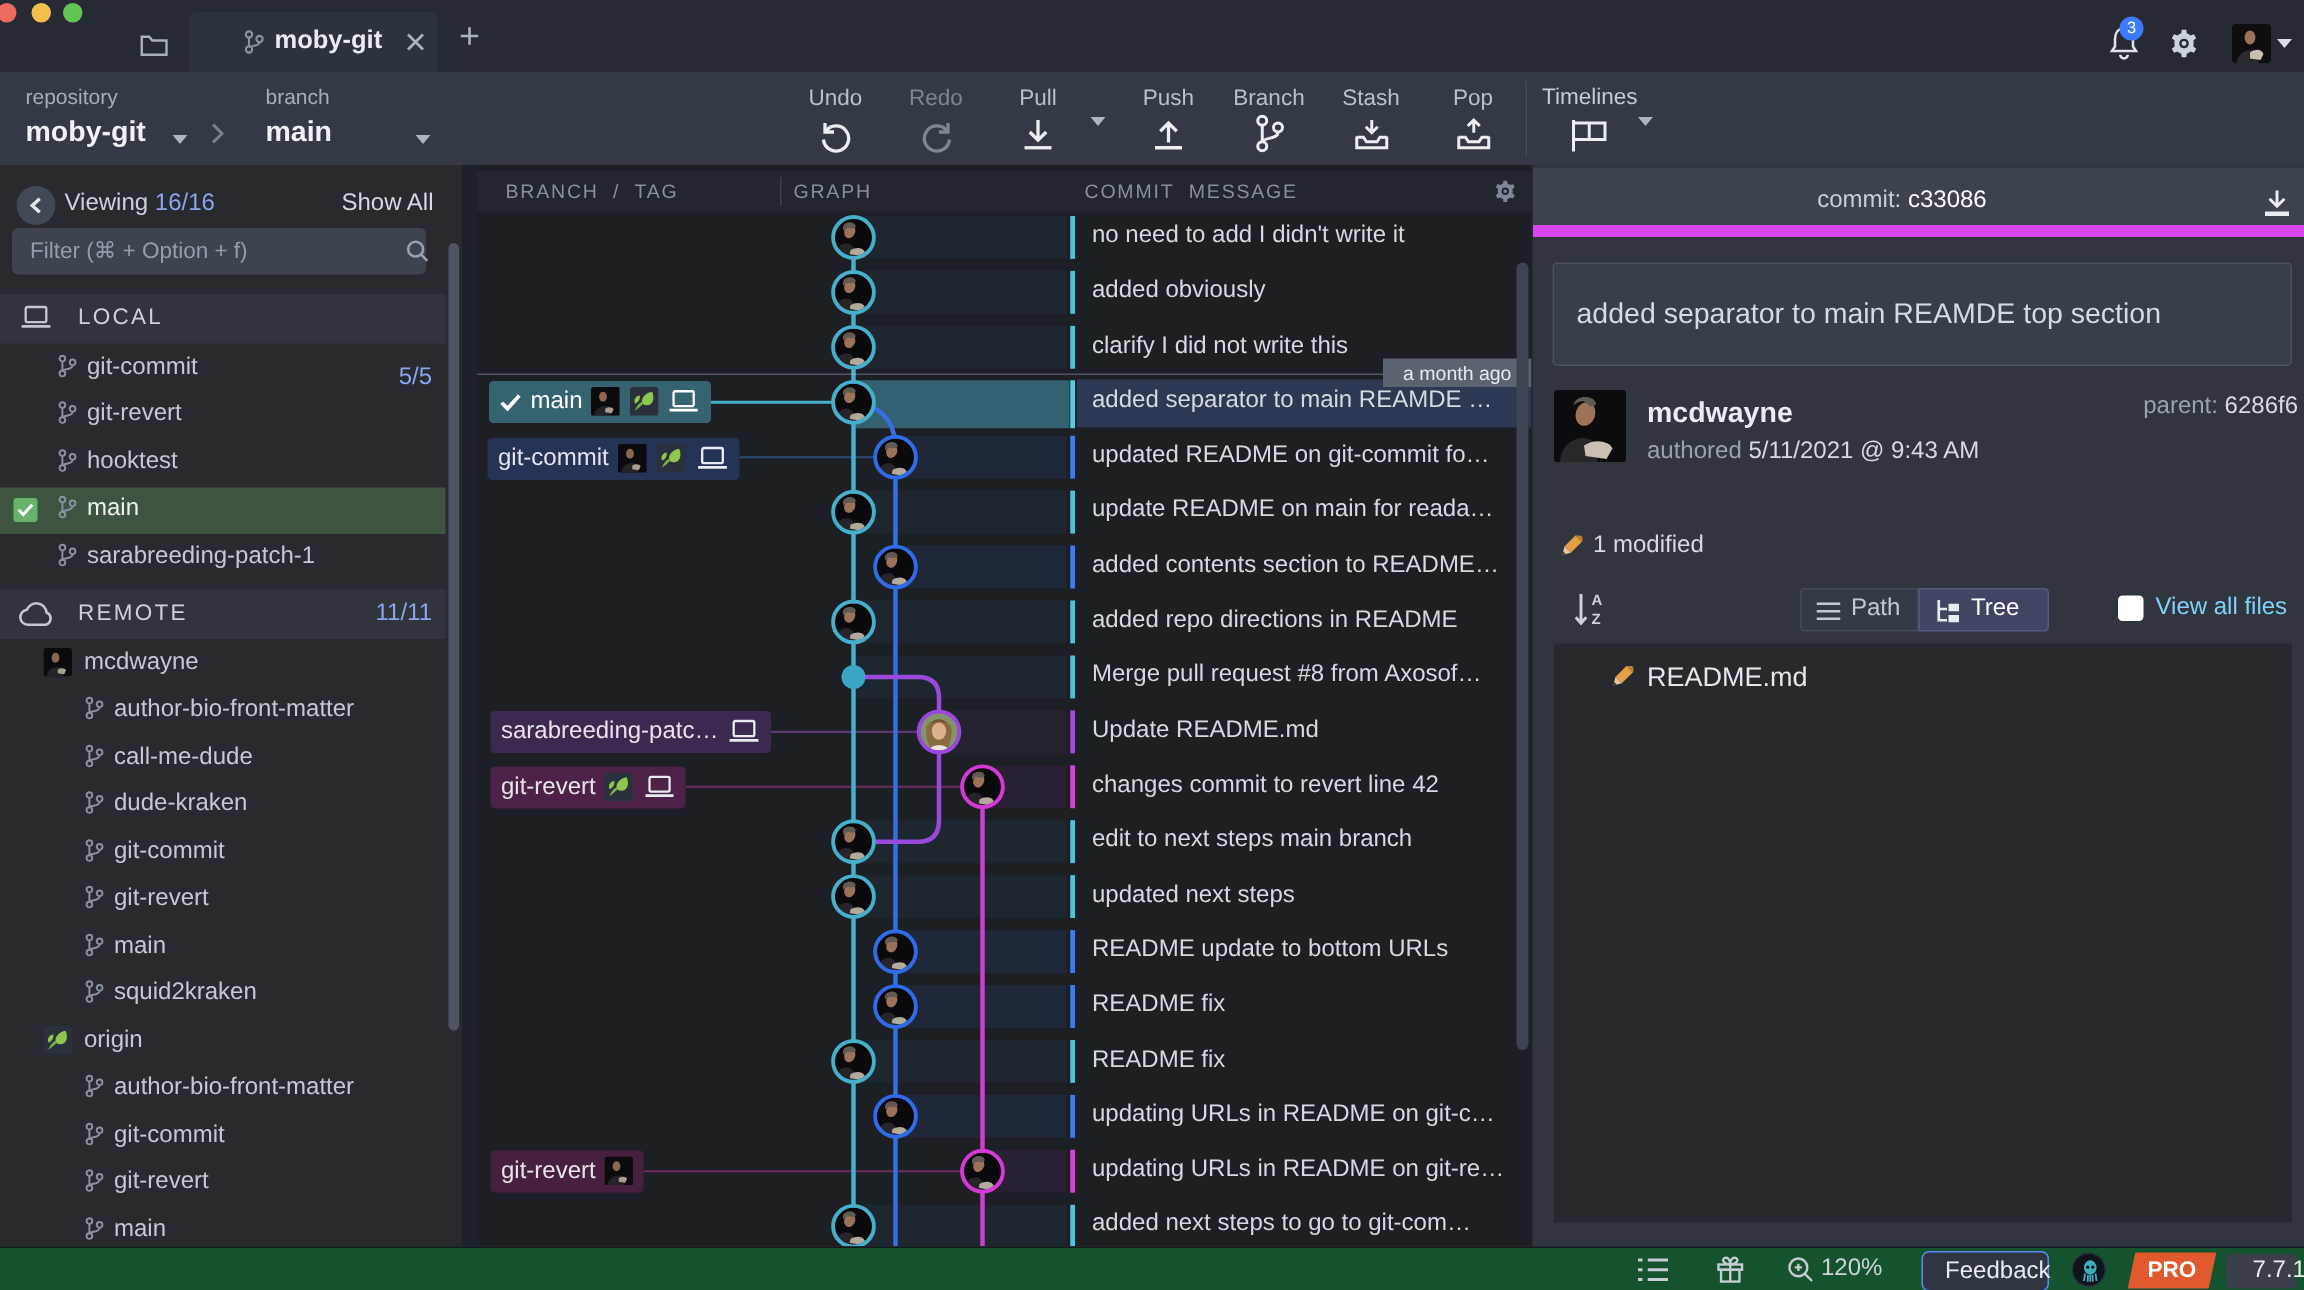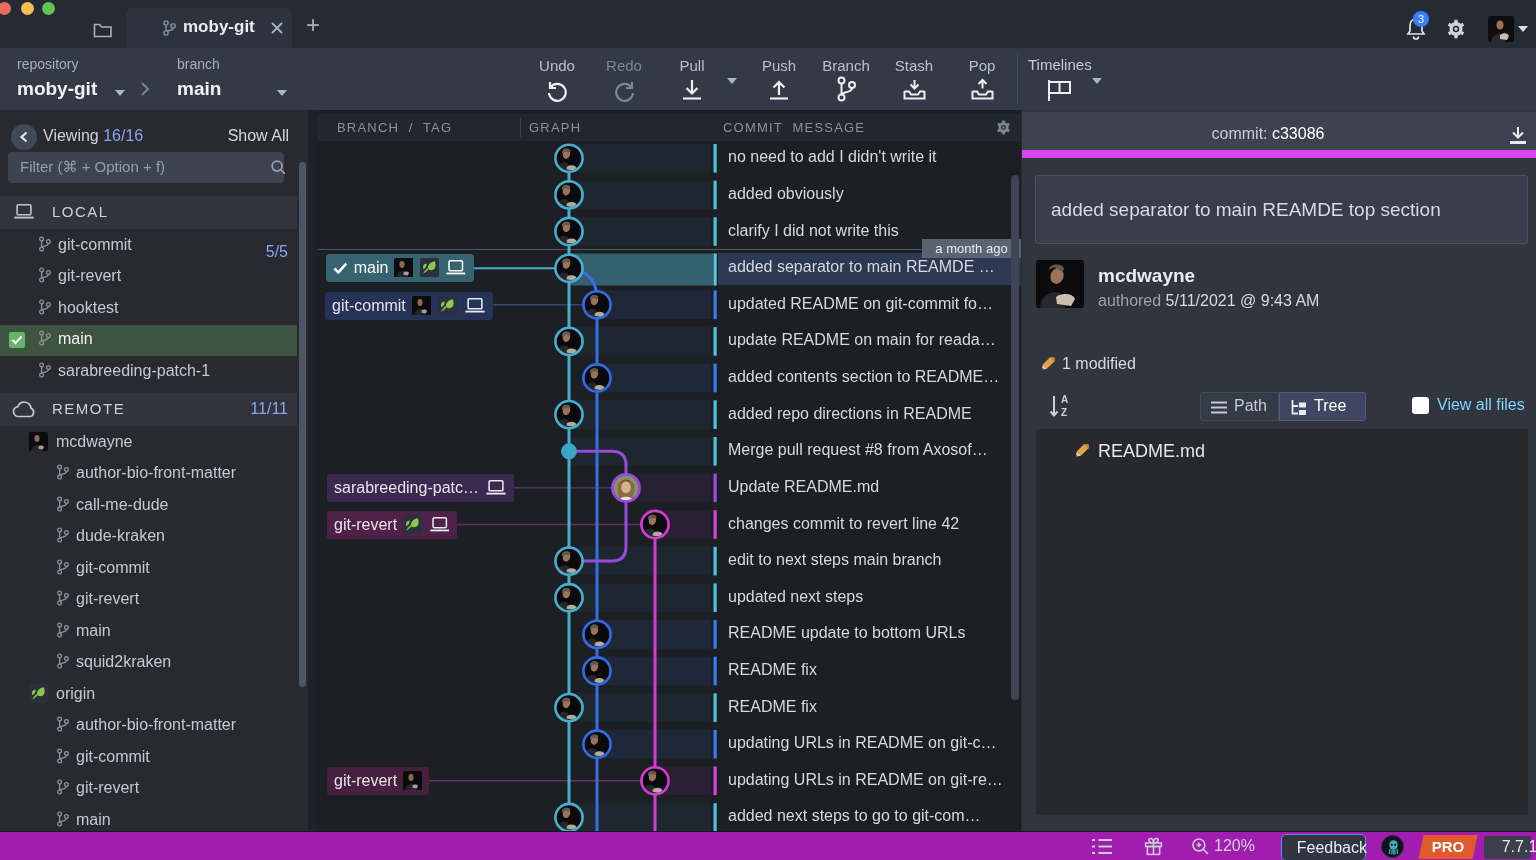--- a/index.html
+++ b/index.html
@@ -32,21 +32,21 @@
 
 #graphp { top:110px; left:318px; width:703px; height:721px; background:#1c1f24; overflow:hidden; }
 #ghead { position:absolute; top:4px; left:0; width:703px; height:27px; background:#22262e; color:#8a919e; font-size:13px; letter-spacing:1.2px; }
 .gmsg { position:absolute; left:410px; font-size:16px; color:#d5d9e0; white-space:nowrap; }
 .glab { position:absolute; height:28px; white-space:nowrap; border-radius:3px; color:#e6e3ea; font-size:16px; display:flex; align-items:center; padding:0 7px; gap:6px; }
 
 
 #rightp { top:110px; left:1022px; width:514px; height:721px; background:#31353e; color:#d5d9e0; }
 
 
-#bottombar { top:831px; left:0; width:1536px; height:29px; background:#a21caf; border-top:1px solid #15181d; color:#cdd2da; }
+#bottombar { top:831px; left:0; width:1536px; height:29px; background:#14532d; border-top:1px solid #15181d; color:#cdd2da; }
 .bicon { position:absolute; top:5px; width:14px; height:16px; }
 .ava16 { top:4px; width:19px; height:19px; border-radius:2px; overflow:hidden; }
 .leaf16 { top:4px; width:19px; height:19px; border-radius:2px; overflow:hidden; }
 </style>
 </head>
 <body>
 <div id="app">
 <svg width="0" height="0" style="position:absolute;">
   <defs>
     <g id="bricon">
@@ -549,20 +549,21 @@
   </div>
   <svg class="abs" style="left:14px; top:150px; border-radius:2px;" width="48" height="48" viewBox="0 0 48 48">
         <rect width="48" height="48" fill="#0c0b0d"></rect>
         <ellipse cx="21" cy="16" rx="6.5" ry="8" fill="#9c7359" transform="rotate(18 21 16)"></ellipse>
         <path d="M13 10 C14 3 27 3 28 9 C27 12 24 11 23 10 C19 5 15 9 13 10 Z" fill="#615a52"></path>
         <path d="M4 48 C5 30 26 28 28 38 L29 48 Z" fill="#28282c"></path>
         <path d="M20 37 C27 32 37 34 39 39 L35 46 L21 44 Z" fill="#c9c0b2"></path>
       </svg>
   <div class="abs" style="left:76px; top:155px; font-size:19px; font-weight:bold; color:#e9ecf1;">mcdwayne</div>
   <div class="abs" style="left:76px; top:182px; font-size:16px; color:#9aa2b1;">authored <span style="color:#d6dae1;">5/11/2021 @ 9:43 AM</span></div>
+  <div class="abs" style="left:0; top:152px; width:510px; text-align:right; font-size:16px; color:#9aa2b1;">parent: <span style="color:#d6dae1;">6286f6</span></div>
   <svg class="abs" style="left:16px; top:247px;" width="17" height="16" viewBox="0 0 17 16">
         <g transform="rotate(45 8.5 8)">
           <rect x="5.5" y="-1" width="6" height="11" fill="#e2a144"></rect>
           <rect x="5.5" y="-3" width="6" height="3" fill="#b87f35"></rect>
           <path d="M5.5 10 L8.5 15 L11.5 10 Z" fill="#e8c99a"></path>
           <path d="M7.3 13 L8.5 15 L9.7 13 Z" fill="#3a3126"></path>
         </g>
       </svg>
   <div class="abs" style="left:40px; top:245px; font-size:16px; color:#d6dae1;">1 modified</div>
   <svg class="abs" style="left:27px; top:284px;" width="22" height="24" viewBox="0 0 22 24">

